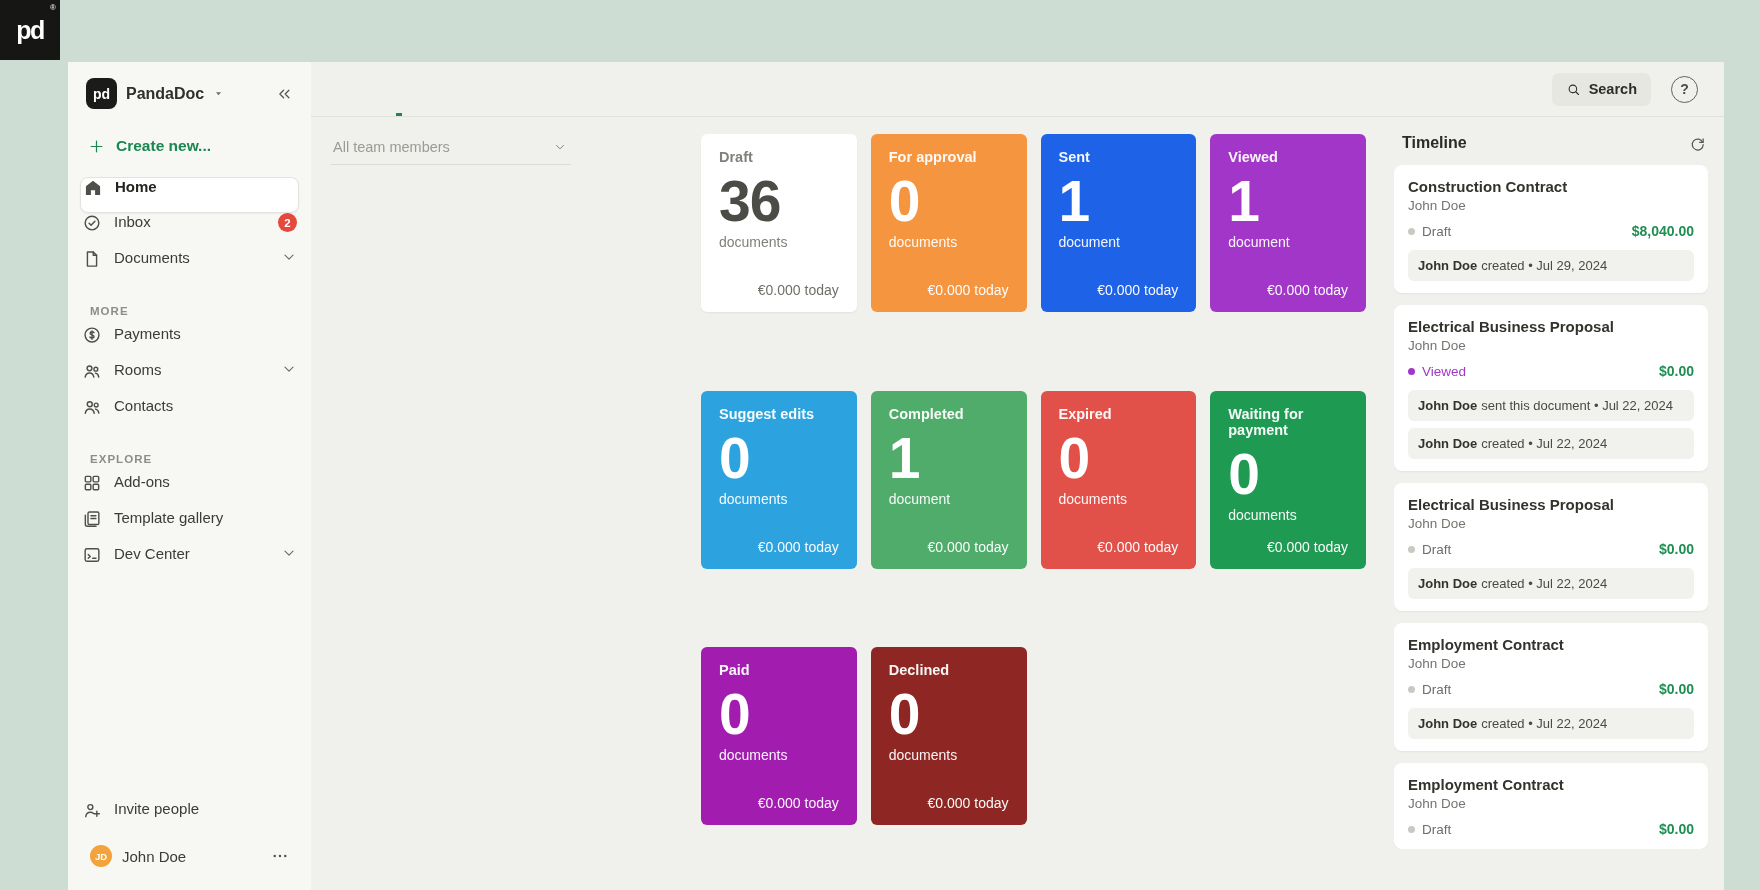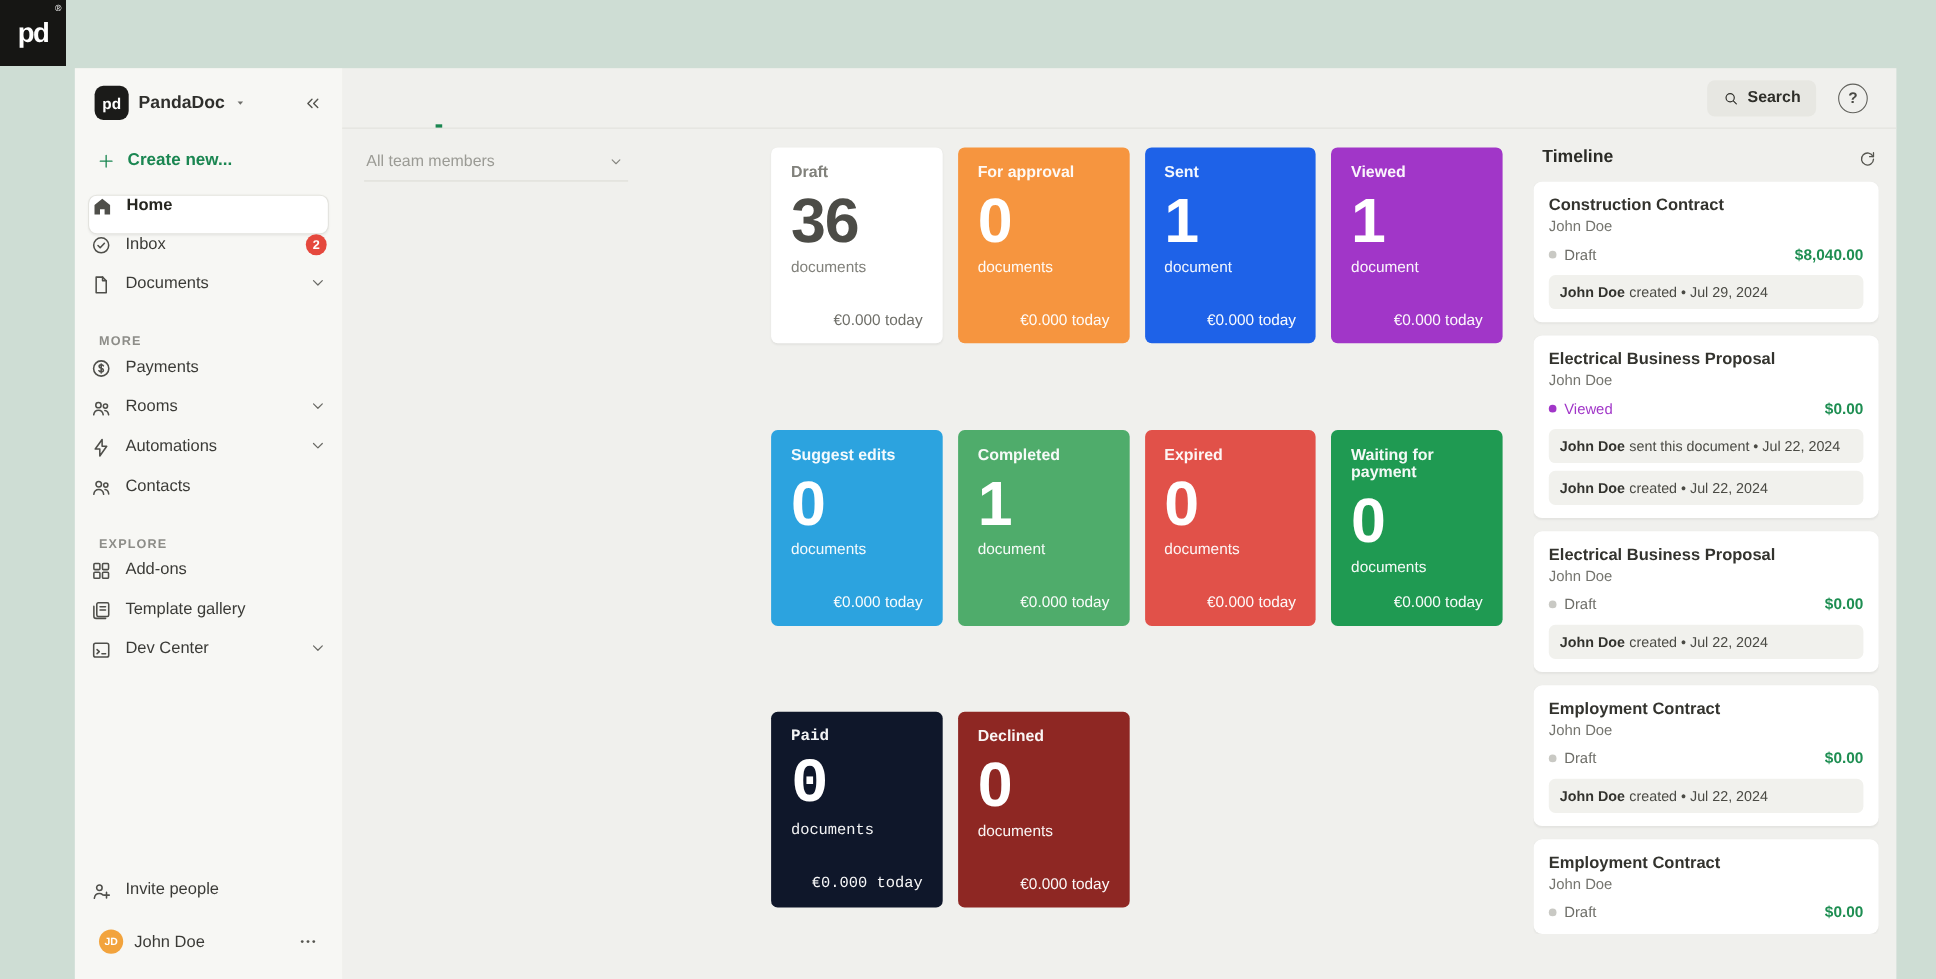--- a/index.html
+++ b/index.html
@@ -184,34 +184,20 @@
 
     <span class="nav-chevron">
                 <svg viewBox="0 0 24 24" fill="none" stroke="currentColor" stroke-width="1.7" stroke-linecap="round" stroke-linejoin="round">
                   <path d="M6 9.2l6 6 6-6"></path>
                 </svg>
               </span>
   </div>
             <div class="nav-item">
     <span class="nav-icon">
                 <svg viewBox="0 0 24 24" fill="none" stroke="currentColor" stroke-width="1.7" stroke-linecap="round" stroke-linejoin="round">
-                  <path d="M13 3 5.5 13.5h5L10.5 21 18 10.5h-5z"></path>
-                </svg>
-              </span>
-    <span class="nav-label">Automations</span>
-
-    <span class="nav-chevron">
-                <svg viewBox="0 0 24 24" fill="none" stroke="currentColor" stroke-width="1.7" stroke-linecap="round" stroke-linejoin="round">
-                  <path d="M6 9.2l6 6 6-6"></path>
-                </svg>
-              </span>
-  </div>
-            <div class="nav-item">
-    <span class="nav-icon">
-                <svg viewBox="0 0 24 24" fill="none" stroke="currentColor" stroke-width="1.7" stroke-linecap="round" stroke-linejoin="round">
                   <circle cx="9.3" cy="8.6" r="3"></circle>
                   <path d="M3.9 19.6c.5-3.4 2.6-5.3 5.4-5.3s4.9 1.9 5.4 5.3"></path>
                   <circle cx="17" cy="9.6" r="2.3"></circle>
                   <path d="M16.2 14.5c2.2.3 3.6 1.9 4 4.8"></path>
                 </svg>
               </span>
     <span class="nav-label">Contacts</span>
 
   </div>
           </div>
@@ -391,21 +377,21 @@
   </div>
             <div class="stat-card" style="background: rgb(31, 154, 82);">
     <div class="stat-title">Waiting for payment</div>
     <div class="stat-count">0</div>
     <div class="stat-unit">documents</div>
     <div class="stat-footer">
       <span class="stat-amount">€0.00</span>
       <span class="stat-today">0 today</span>
     </div>
   </div>
-            <div class="stat-card" style="background: #0f172a; font-family: Liberation Mono, monospace;">
+            <div class="stat-card" style="background: #a21caf;">
     <div class="stat-title">Paid</div>
     <div class="stat-count">0</div>
     <div class="stat-unit">documents</div>
     <div class="stat-footer">
       <span class="stat-amount">€0.00</span>
       <span class="stat-today">0 today</span>
     </div>
   </div>
             <div class="stat-card" style="background: rgb(142, 39, 35);">
     <div class="stat-title">Declined</div>

